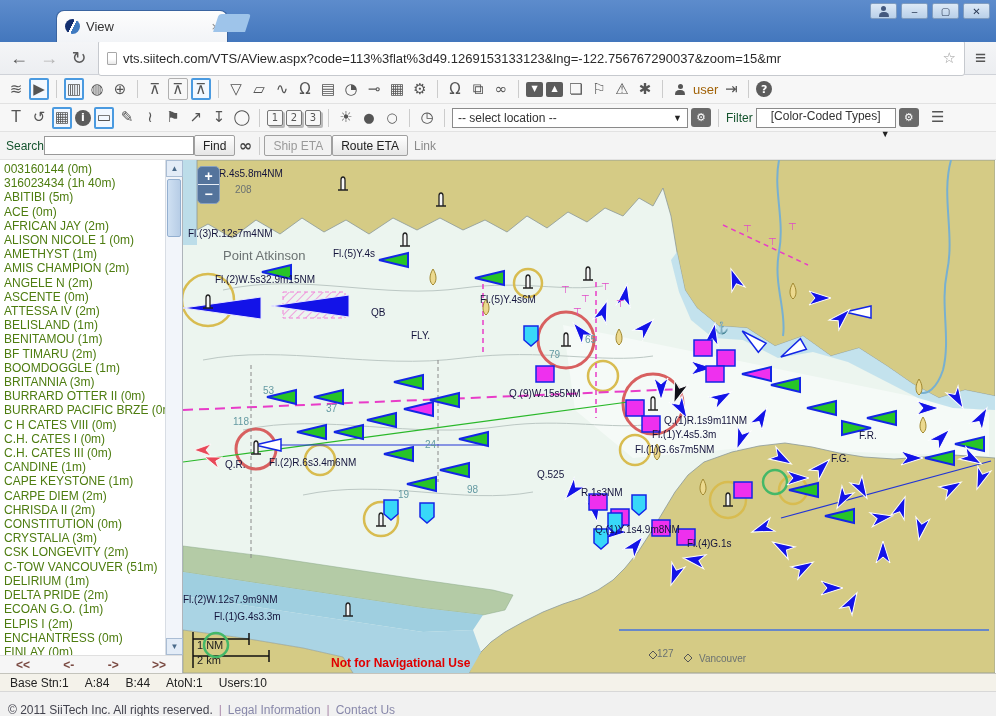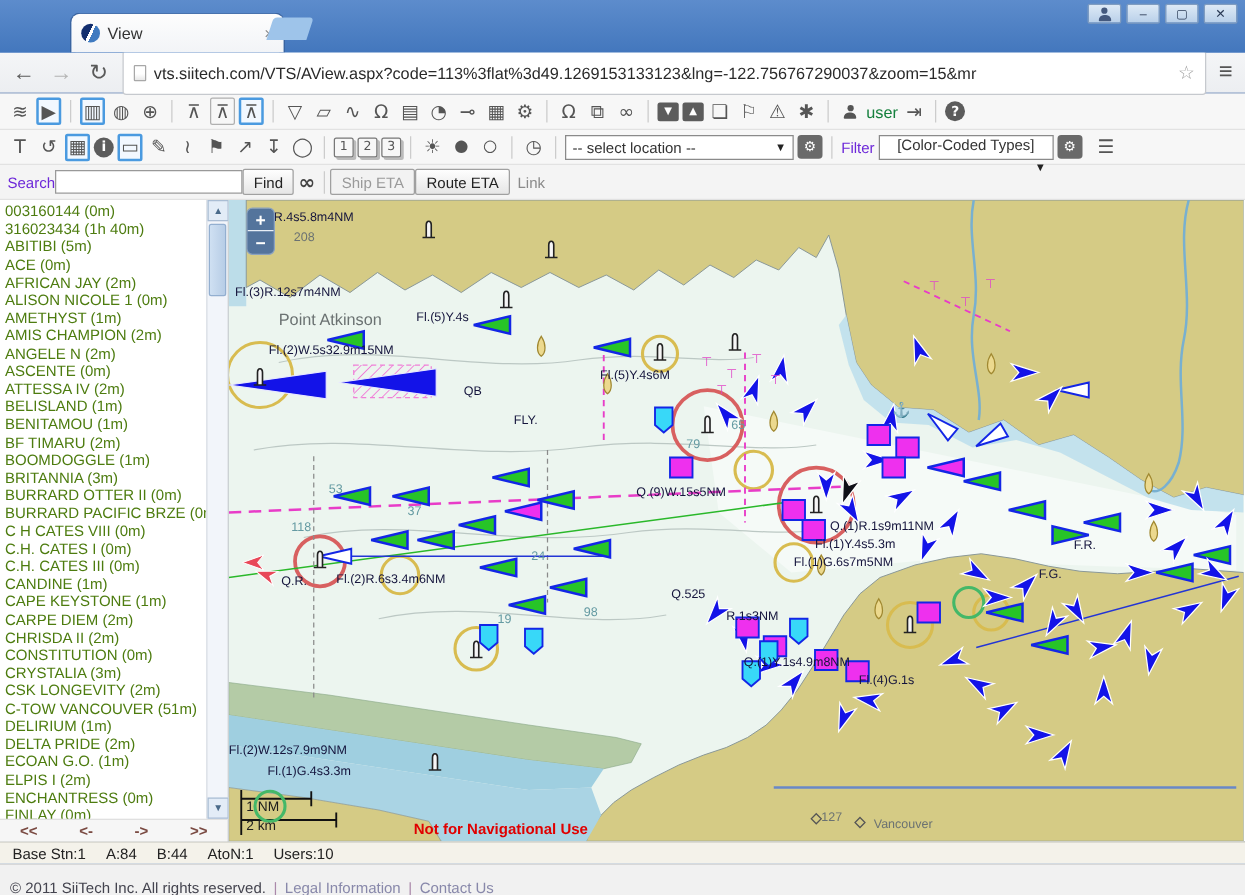--- a/index.html
+++ b/index.html
@@ -42,29 +42,29 @@
   #tb2 { height:28px; gap:3px; }
   #tb3 { height:28px; gap:0; background:#f4f4f4; }
   .ticon { font-family:"DejaVu Sans",sans-serif; font-size:15px; color:#555; min-width:20px; height:22px;
     display:inline-flex; align-items:center; justify-content:center; line-height:1; }
   .ticon.small { font-size:13px; }
   .ticon.selected { border:2px solid #4a9ae0; background:#f2f8ff; border-radius:2px; height:22px; }
   .ticon.boxed { border:1px solid #b0b0b0; border-radius:2px; }
   .ticon.dark { background:#5c5c5c; color:#fff; font-size:8px; border-radius:2px; min-width:17px; height:15px; }
   .ticon.circle { background:#5c5c5c; color:#fff; border-radius:50%; min-width:16px; width:16px; height:16px; font-size:11px; font-weight:bold; }
   .ticon.pagebox { border:1px solid #777; border-radius:2px; font-size:10px; min-width:16px; height:16px; box-shadow:2px 2px 0 #bbb; color:#555; }
-  .ticon.label-text { font-family:"Liberation Sans",sans-serif; font-size:13px; color:#15803d; }
+  .ticon.label-text { font-family:"Liberation Sans",sans-serif; font-size:13px; color:#a16207; }
   .tsep { width:1px; height:18px; background:#ccc; margin:0 4px; }
   .person-wrap .person-i::before, .person-wrap .person-i::after { background:#555; }
   .selbox { height:20px; border:1px solid #8a8a8a; background:#fff; display:flex; align-items:center;
     font-size:12px; color:#333; padding:0 5px; gap:6px; }
   .selbox .caret { margin-left:auto; font-size:9px; color:#222; }
   .gearbtn { width:20px; height:19px; background:#6a6a6a; color:#fff; border-radius:3px;
     display:flex; align-items:center; justify-content:center; font-size:11px; font-family:"DejaVu Sans",sans-serif; }
-  .flabel { font-size:12px; color:#6d28d9; }
+  .flabel { font-size:12px; color:#14532d; }
   .btn { height:21px; border:1px solid #a0a0a0; border-radius:2px; background:linear-gradient(#fefefe,#e6e6e6);
     font-size:12px; color:#222; padding:0 8px; display:inline-flex; align-items:center; }
   .btn.disabled { color:#9a9a9a; background:#f2f2f2; }
   .search-input { width:150px; height:19px; border:1px solid #999; font-size:12px; padding:0 3px; }
   .graytext { font-size:12px; color:#8a8a8a; }
 
   
   .main { display:flex; height:513px; background:#fff; }
   .sidebar { width:183px; border-right:1px solid #aeb4ba; position:relative; background:#fff; }
   .vessel-list { height:495px; overflow:hidden; padding:2px 0 0 4px; width:166px; }
@@ -189,21 +189,21 @@
       <span class="ticon pagebox">2</span>
       <span class="ticon pagebox">3</span>
       <div class="tsep"></div>
       <span class="ticon ">☀</span>
       <span class="ticon small">●</span>
       <span class="ticon small">○</span>
       <div class="tsep"></div>
       <span class="ticon ">◷</span>
     </div>
   <div class="tsep"></div>
-  <div class="selbox" style="width:183px;">
+  <div class="selbox" style="width:236px;">
     <span>-- select location --</span>
     <span class="caret">▼</span>
   </div>
   <div class="gearbtn">⚙</div>
   <div class="tsep"></div>
   <span class="flabel">Filter</span>
   <div class="selbox" style="width:140px;flex-direction:column;">
     <span>[Color-Coded Types]</span>
     <span class="caret">▼</span>
   </div>

